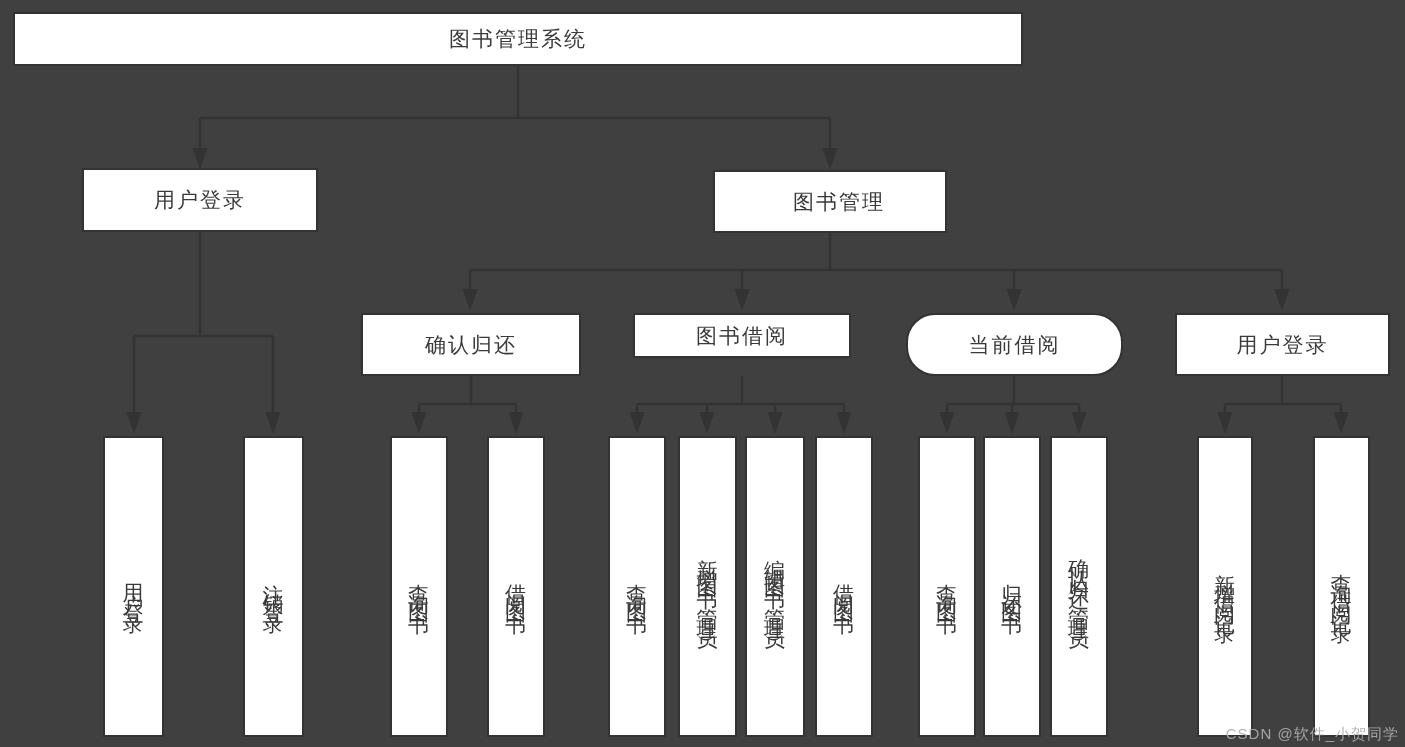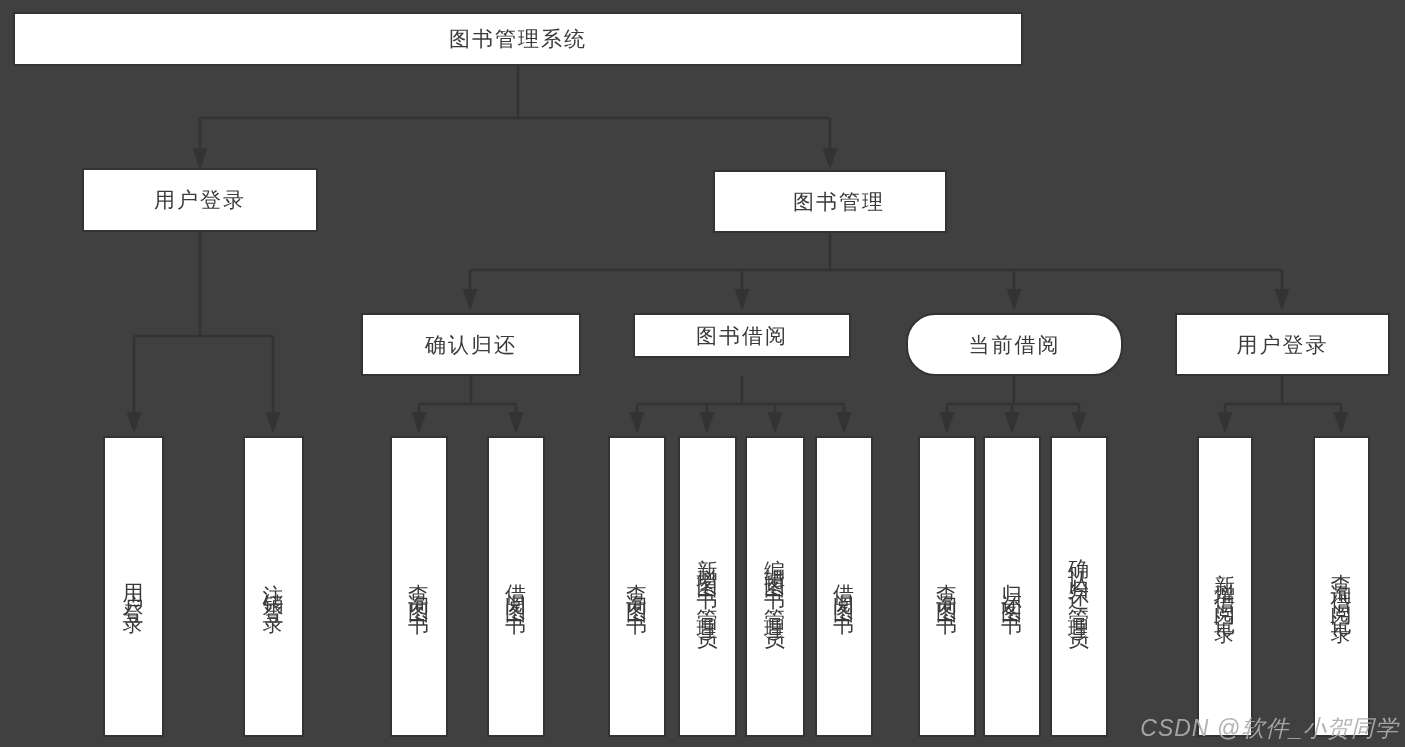--- a/index.html
+++ b/index.html
@@ -52,24 +52,23 @@
   .leaf-9  { left: 983px;  width: 58px; }
   .leaf-10 { left: 1050px; width: 58px; }
   .leaf-11 { left: 1197px; width: 56px; }
   .leaf-12 { left: 1313px; width: 57px; }
   #watermark {
     position: absolute;
     right: 6px;
     bottom: 3px;
     z-index: 5;
     color: rgba(172,172,172,0.92);
-    font-size: 23px;
+    font-size: 15px;
     letter-spacing: 1px;
     white-space: nowrap;
-    font-style: italic;
   }
 </style>
 </head>
 <body>
 
 <div id="canvas">
 
   <svg id="wires" width="1405" height="747" viewBox="0 0 1405 747">
     <g stroke="#333333" stroke-width="2.5" fill="none">
 

